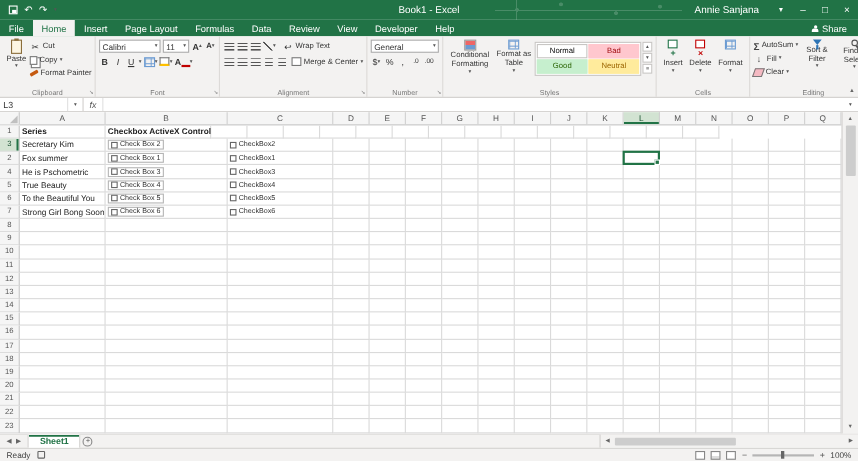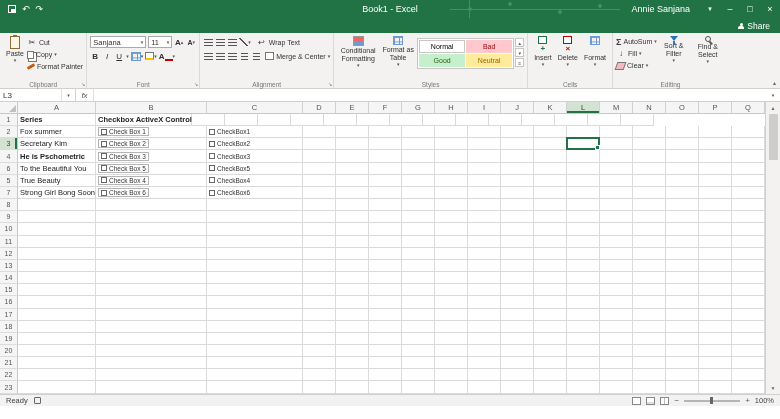--- a/index.html
+++ b/index.html
@@ -148,20 +148,32 @@
     <div class="tb-right">
       <span class="tb-user">Annie Sanjana</span>
       <span class="winbtn ribopt">▾</span>
       <span class="winbtn">–</span>
       <span class="winbtn">□</span>
       <span class="winbtn">×</span>
     </div>
   </div>
 
   <div class="tabrow">
+    <div style="display:flex">
+        <div class="tab">File</div>
+        <div class="tab active">Home</div>
+        <div class="tab">Insert</div>
+        <div class="tab">Page Layout</div>
+        <div class="tab">Formulas</div>
+        <div class="tab">Data</div>
+        <div class="tab">Review</div>
+        <div class="tab">View</div>
+        <div class="tab">Developer</div>
+        <div class="tab">Help</div>
+      </div>
     <div class="share">
       <span class="person"></span>
       <span>Share</span>
     </div>
   </div>
 
   <div class="ribbon">
 
     <div class="rgroup">
       <div class="bigbtn">
@@ -184,21 +196,21 @@
           <span>Format Painter</span>
         </div>
       </div>
       <span class="gname">Clipboard</span>
       <span class="launcher">↘</span>
     </div>
 
     <div class="rgroup" style="flex-direction:column">
       <div class="rrow">
         <div class="combo" style="width:56px">
-          <span>Sanjana</span>
+          <span>Calibri</span>
             <span class="dd">▾</span>
         </div>
         <div class="combo" style="width:24px">
           <span>11</span>
             <span class="dd">▾</span>
         </div>
         <span class="tbico">
             <span class="fontA">A</span>
             <span class="dd">▴</span>
           </span>
@@ -268,20 +280,40 @@
         <span class="smallbtn" style="margin-left:2px">
           <span class="boxico"></span>
           <span>Merge &amp; Center</span>
           <span class="dd">▾</span>
         </span>
       </div>
       <span class="gname">Alignment</span>
       <span class="launcher">↘</span>
     </div>
 
+    <div class="rgroup" style="flex-direction:column">
+      <div class="rrow">
+        <div class="combo" style="width:62px">
+          <span>General</span>
+            <span class="dd">▾</span>
+        </div>
+      </div>
+      <div class="rrow">
+        <span class="tbico">
+            <span>$</span>
+            <span class="dd">▾</span>
+          </span>
+        <span class="tbico">%</span>
+        <span class="tbico">,</span>
+        <span class="tbico" style="font-size:6px">.0</span>
+        <span class="tbico" style="font-size:6px">.00</span>
+      </div>
+      <span class="gname">Number</span>
+      <span class="launcher">↘</span>
+    </div>
 
     <div class="rgroup">
       <div class="bigbtn" style="width:42px">
         <span class="cf-ico"></span>
         <span class="lbl">Conditional Formatting</span>
         <span class="dd">▾</span>
       </div>
       <div class="bigbtn" style="width:38px">
         <span class="gridico"></span>
         <span class="lbl">Format as Table</span>
@@ -404,20 +436,50 @@
           <div class="cell" style="width: 33px;"></div>
           <div class="cell" style="width: 33px;"></div>
           <div class="cell" style="width: 33px;"></div>
           <div class="cell" style="width: 33px;"></div>
           <div class="cell" style="width: 33px;"></div>
           <div class="cell" style="width: 33px;"></div>
           <div class="cell" style="width: 33px;"></div>
           <div class="cell" style="width: 33px;"></div>
         </div>
         <div class="grow">
+          <div class="rowh selh">3</div>
+          <div class="cell" style="width: 78px;">Secretary Kim</div>
+          <div class="cell" style="width: 111px;">
+            <span class="formctl">
+              <span class="cbx"></span>
+              <span>Check Box 2</span>
+            </span>
+          </div>
+          <div class="cell" style="width: 96px;">
+            <span class="axctl">
+              <span class="cbx"></span>
+              <span>CheckBox2</span>
+            </span>
+          </div>
+          <div class="cell" style="width: 33px;"></div>
+          <div class="cell" style="width: 33px;"></div>
+          <div class="cell" style="width: 33px;"></div>
+          <div class="cell" style="width: 33px;"></div>
+          <div class="cell" style="width: 33px;"></div>
+          <div class="cell" style="width: 33px;"></div>
+          <div class="cell" style="width: 33px;"></div>
+          <div class="cell" style="width: 33px;"></div>
+          <div class="cell" style="width: 33px;"></div>
+          <div class="cell" style="width: 33px;"></div>
+          <div class="cell" style="width: 33px;"></div>
+          <div class="cell" style="width: 33px;"></div>
+          <div class="cell" style="width: 33px;"></div>
+          <div class="cell" style="width: 33px;"></div>
+        </div>
+        <div class="grow">
           <div class="rowh">2</div>
           <div class="cell" style="width: 78px;">Fox summer</div>
           <div class="cell" style="width: 111px;">
             <span class="formctl">
               <span class="cbx"></span>
               <span>Check Box 1</span>
             </span>
           </div>
           <div class="cell" style="width: 96px;">
             <span class="axctl">
@@ -434,62 +496,62 @@
           <div class="cell" style="width: 33px;"></div>
           <div class="cell" style="width: 33px;"></div>
           <div class="cell" style="width: 33px;"></div>
           <div class="cell" style="width: 33px;"></div>
           <div class="cell" style="width: 33px;"></div>
           <div class="cell" style="width: 33px;"></div>
           <div class="cell" style="width: 33px;"></div>
           <div class="cell" style="width: 33px;"></div>
         </div>
         <div class="grow">
-          <div class="rowh selh">3</div>
-          <div class="cell" style="width: 78px;">Secretary Kim</div>
+          <div class="rowh">4</div>
+          <div class="cell" style="width: 78px;">He is Pschometric</div>
           <div class="cell" style="width: 111px;">
             <span class="formctl">
               <span class="cbx"></span>
-              <span>Check Box 2</span>
+              <span>Check Box 3</span>
             </span>
           </div>
           <div class="cell" style="width: 96px;">
             <span class="axctl">
               <span class="cbx"></span>
-              <span>CheckBox2</span>
-            </span>
-          </div>
-          <div class="cell" style="width: 33px;"></div>
-          <div class="cell" style="width: 33px;"></div>
-          <div class="cell" style="width: 33px;"></div>
-          <div class="cell" style="width: 33px;"></div>
-          <div class="cell" style="width: 33px;"></div>
-          <div class="cell" style="width: 33px;"></div>
-          <div class="cell" style="width: 33px;"></div>
-          <div class="cell" style="width: 33px;"></div>
-          <div class="cell" style="width: 33px;"></div>
-          <div class="cell" style="width: 33px;"></div>
-          <div class="cell" style="width: 33px;"></div>
-          <div class="cell" style="width: 33px;"></div>
-          <div class="cell" style="width: 33px;"></div>
-          <div class="cell" style="width: 33px;"></div>
-        </div>
-        <div class="grow">
-          <div class="rowh">4</div>
-          <div class="cell" style="width: 78px; font-weight: bold;">He is Pschometric</div>
+              <span>CheckBox3</span>
+            </span>
+          </div>
+          <div class="cell" style="width: 33px;"></div>
+          <div class="cell" style="width: 33px;"></div>
+          <div class="cell" style="width: 33px;"></div>
+          <div class="cell" style="width: 33px;"></div>
+          <div class="cell" style="width: 33px;"></div>
+          <div class="cell" style="width: 33px;"></div>
+          <div class="cell" style="width: 33px;"></div>
+          <div class="cell" style="width: 33px;"></div>
+          <div class="cell" style="width: 33px;"></div>
+          <div class="cell" style="width: 33px;"></div>
+          <div class="cell" style="width: 33px;"></div>
+          <div class="cell" style="width: 33px;"></div>
+          <div class="cell" style="width: 33px;"></div>
+          <div class="cell" style="width: 33px;"></div>
+        </div>
+        <div class="grow">
+          <div class="rowh">5</div>
+          <div class="cell" style="width: 78px;">True Beauty</div>
           <div class="cell" style="width: 111px;">
             <span class="formctl">
               <span class="cbx"></span>
-              <span>Check Box 3</span>
+              <span>Check Box 4</span>
             </span>
           </div>
           <div class="cell" style="width: 96px;">
             <span class="axctl">
               <span class="cbx"></span>
-              <span>CheckBox3</span>
+              <span>CheckBox4</span>
             </span>
           </div>
           <div class="cell" style="width: 33px;"></div>
           <div class="cell" style="width: 33px;"></div>
           <div class="cell" style="width: 33px;"></div>
           <div class="cell" style="width: 33px;"></div>
           <div class="cell" style="width: 33px;"></div>
           <div class="cell" style="width: 33px;"></div>
           <div class="cell" style="width: 33px;"></div>
           <div class="cell" style="width: 33px;"></div>
@@ -506,50 +568,20 @@
           <div class="cell" style="width: 111px;">
             <span class="formctl">
               <span class="cbx"></span>
               <span>Check Box 5</span>
             </span>
           </div>
           <div class="cell" style="width: 96px;">
             <span class="axctl">
               <span class="cbx"></span>
               <span>CheckBox5</span>
-            </span>
-          </div>
-          <div class="cell" style="width: 33px;"></div>
-          <div class="cell" style="width: 33px;"></div>
-          <div class="cell" style="width: 33px;"></div>
-          <div class="cell" style="width: 33px;"></div>
-          <div class="cell" style="width: 33px;"></div>
-          <div class="cell" style="width: 33px;"></div>
-          <div class="cell" style="width: 33px;"></div>
-          <div class="cell" style="width: 33px;"></div>
-          <div class="cell" style="width: 33px;"></div>
-          <div class="cell" style="width: 33px;"></div>
-          <div class="cell" style="width: 33px;"></div>
-          <div class="cell" style="width: 33px;"></div>
-          <div class="cell" style="width: 33px;"></div>
-          <div class="cell" style="width: 33px;"></div>
-        </div>
-        <div class="grow">
-          <div class="rowh">5</div>
-          <div class="cell" style="width: 78px;">True Beauty</div>
-          <div class="cell" style="width: 111px;">
-            <span class="formctl">
-              <span class="cbx"></span>
-              <span>Check Box 4</span>
-            </span>
-          </div>
-          <div class="cell" style="width: 96px;">
-            <span class="axctl">
-              <span class="cbx"></span>
-              <span>CheckBox4</span>
             </span>
           </div>
           <div class="cell" style="width: 33px;"></div>
           <div class="cell" style="width: 33px;"></div>
           <div class="cell" style="width: 33px;"></div>
           <div class="cell" style="width: 33px;"></div>
           <div class="cell" style="width: 33px;"></div>
           <div class="cell" style="width: 33px;"></div>
           <div class="cell" style="width: 33px;"></div>
           <div class="cell" style="width: 33px;"></div>
@@ -913,20 +945,37 @@
       <div class="sel-outline" style="left: 566px; top: 23.34px; width: 34px; height: 13.17px;"></div>
     </div>
     <div class="vscroll">
       <span class="arr">▲</span>
       <span class="vthumb"></span>
       <span class="vfill"></span>
       <span class="arr">▼</span>
     </div>
   </div>
 
+  <div class="sheettabs">
+    <div class="tabnav">
+      <span>◀</span>
+      <span>▶</span>
+    </div>
+    <div class="stab">Sheet1</div>
+    <div class="newsheet">
+        <span>+</span>
+      </div>
+    <div class="hscroll">
+      <span class="arr">◀</span>
+      <div class="htrack">
+          <div class="hthumb"></div>
+        </div>
+      <span class="arr">▶</span>
+    </div>
+  </div>
 
   <div class="statusbar">
     <span>Ready</span>
     <span class="macro-ico"></span>
     <div class="sb-right">
       <span class="viewico"></span>
       <span class="viewico v2"></span>
       <span class="viewico v3"></span>
       <span class="zoomsign">−</span>
       <span class="zoomtrack">

